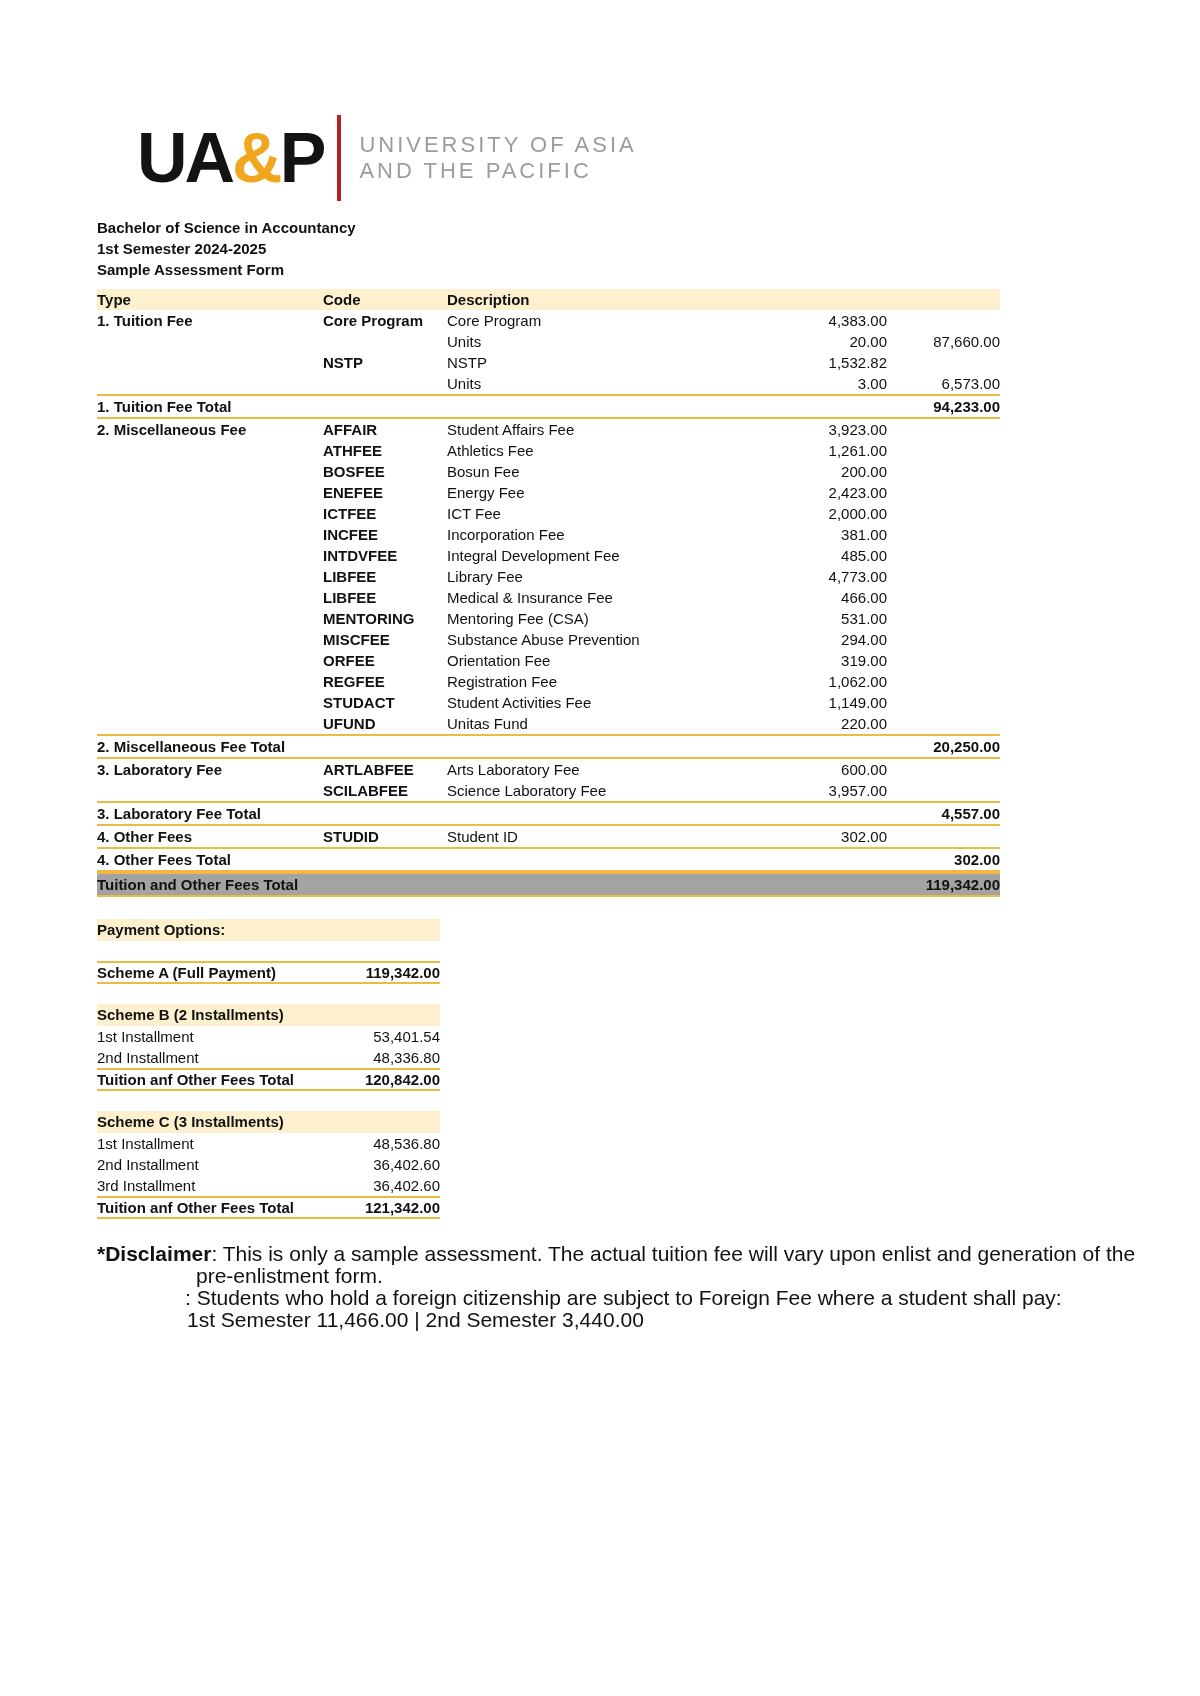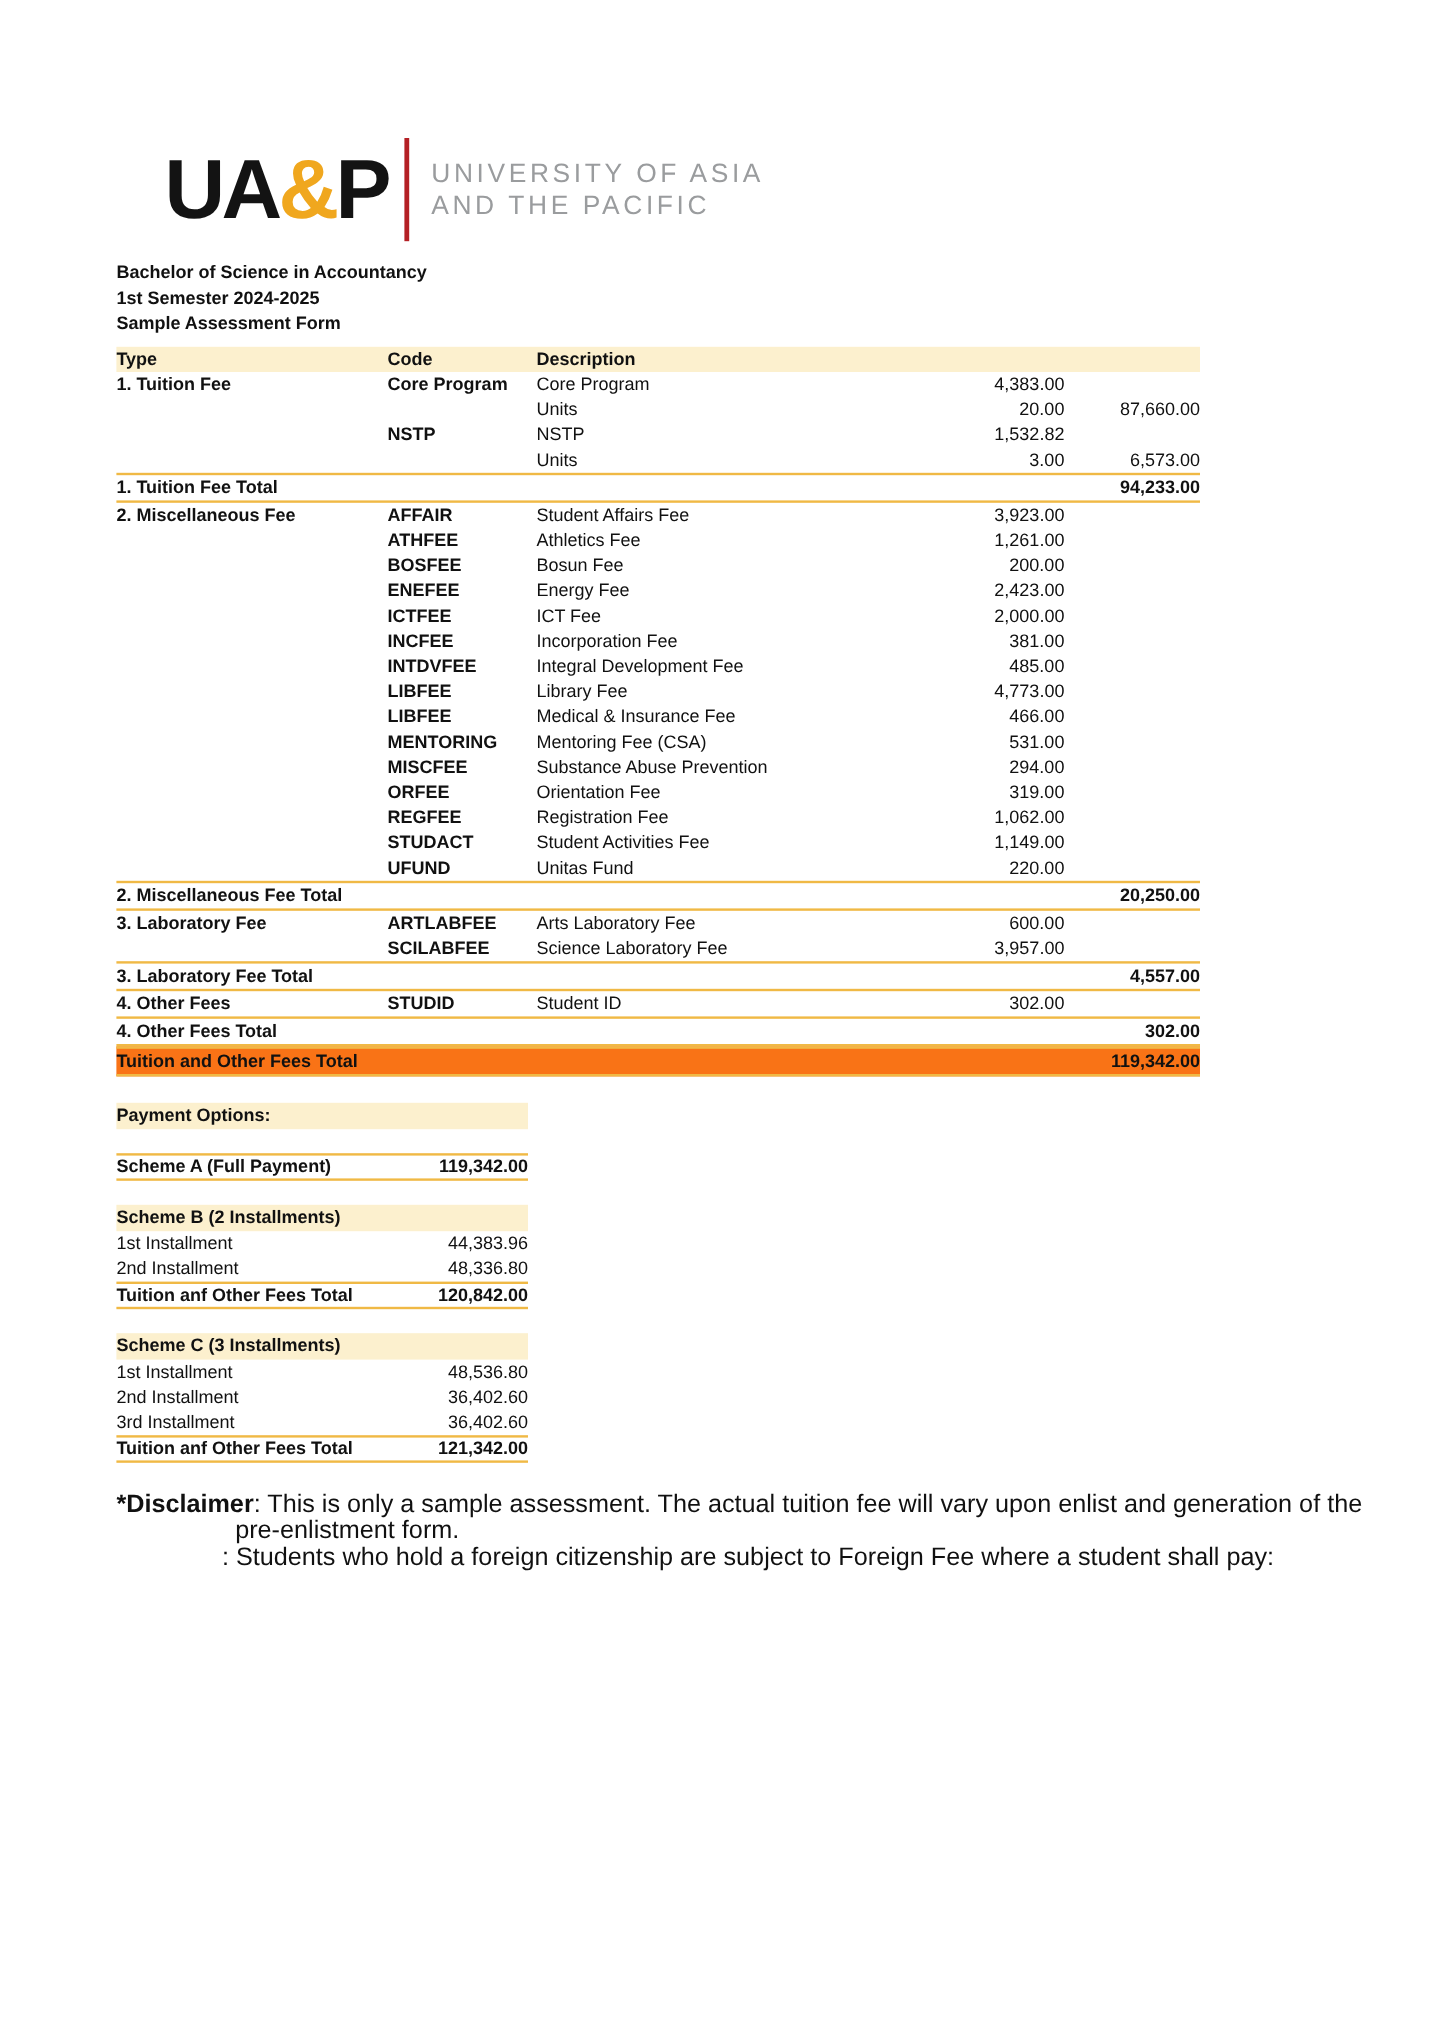--- a/index.html
+++ b/index.html
@@ -22,21 +22,21 @@
   .fees-table { width: 903px; margin-top: 9px; font-size: 15px; }
   .frow { display: grid; grid-template-columns: 226px 124px 310px 130px 113px; min-height: 21px; line-height: 21px; align-items: center; }
   .frow.colhead { background: #FCF0CE; font-weight: 700; }
   .c-type, .c-code { font-weight: 700; white-space: nowrap; overflow: visible; }
   .c-desc { font-weight: 400; white-space: nowrap; }
   .c-amt1, .c-amt2 { text-align: right; white-space: nowrap; }
   .frow.item .c-amt1, .frow.item .c-amt2 { font-weight: 400; }
   .frow.total, .frow.grandtotal {
     border-top: 2px solid #F0B945; border-bottom: 2px solid #F0B945; font-weight: 700;
   }
-  .frow.grandtotal { background: #f97316; }
+  .frow.grandtotal { background: #a3a3a3; }
 
   
   .pay { width: 343px; font-size: 15px; margin-top: 22px; }
   .pay-bar { background: #FCF0CE; font-weight: 700; height: 22px; line-height: 22px; padding: 0 2px 0 0; }
   .pay-row { display: flex; justify-content: space-between; height: 21px; line-height: 21px; align-items: center; text-align: right; }
   .pay-total { font-weight: 700; border-top: 2px solid #F0B945; border-bottom: 2px solid #F0B945; height: 23px; }
   .pay-block { margin-top: 20px; }
 
   
   .disclaimer { margin-top: 24px; font-size: 21px; line-height: 22px; }
@@ -275,21 +275,21 @@
           <span>Scheme A (Full Payment)</span>
           <span>119,342.00</span>
         </div>
       </div>
 
       <div class="pay-block">
         <div class="pay-bar">Scheme B (2 Installments)</div>
         <div>
             <div class="pay-row">
               <div class="pay-label">1st Installment</div>
-              <div class="pay-amount">44,383.96</div>
+              <div class="pay-amount">53,401.54</div>
             </div>
             <div class="pay-row">
               <div class="pay-label">2nd Installment</div>
               <div class="pay-amount">48,336.80</div>
             </div>
           </div>
         <div class="pay-row pay-total">
           <span>Tuition anf Other Fees Total</span>
           <span>120,842.00</span>
         </div>
@@ -315,16 +315,17 @@
           <span>Tuition anf Other Fees Total</span>
           <span>121,342.00</span>
         </div>
       </div>
     </div>
 
     <div class="disclaimer">
       <div><span class="bold">*Disclaimer</span><span>: This is only a sample assessment. The actual tuition fee will vary upon enlist and generation of the</span></div>
       <div class="d-indent2">pre-enlistment form.</div>
       <div class="d-indent3">: Students who hold a foreign citizenship are subject to Foreign Fee where a student shall pay:</div>
+      <div class="d-indent4">1st Semester 11,466.00 | 2nd Semester 3,440.00</div>
     </div>
 
   </div>
 </div>
 
 </body></html>

